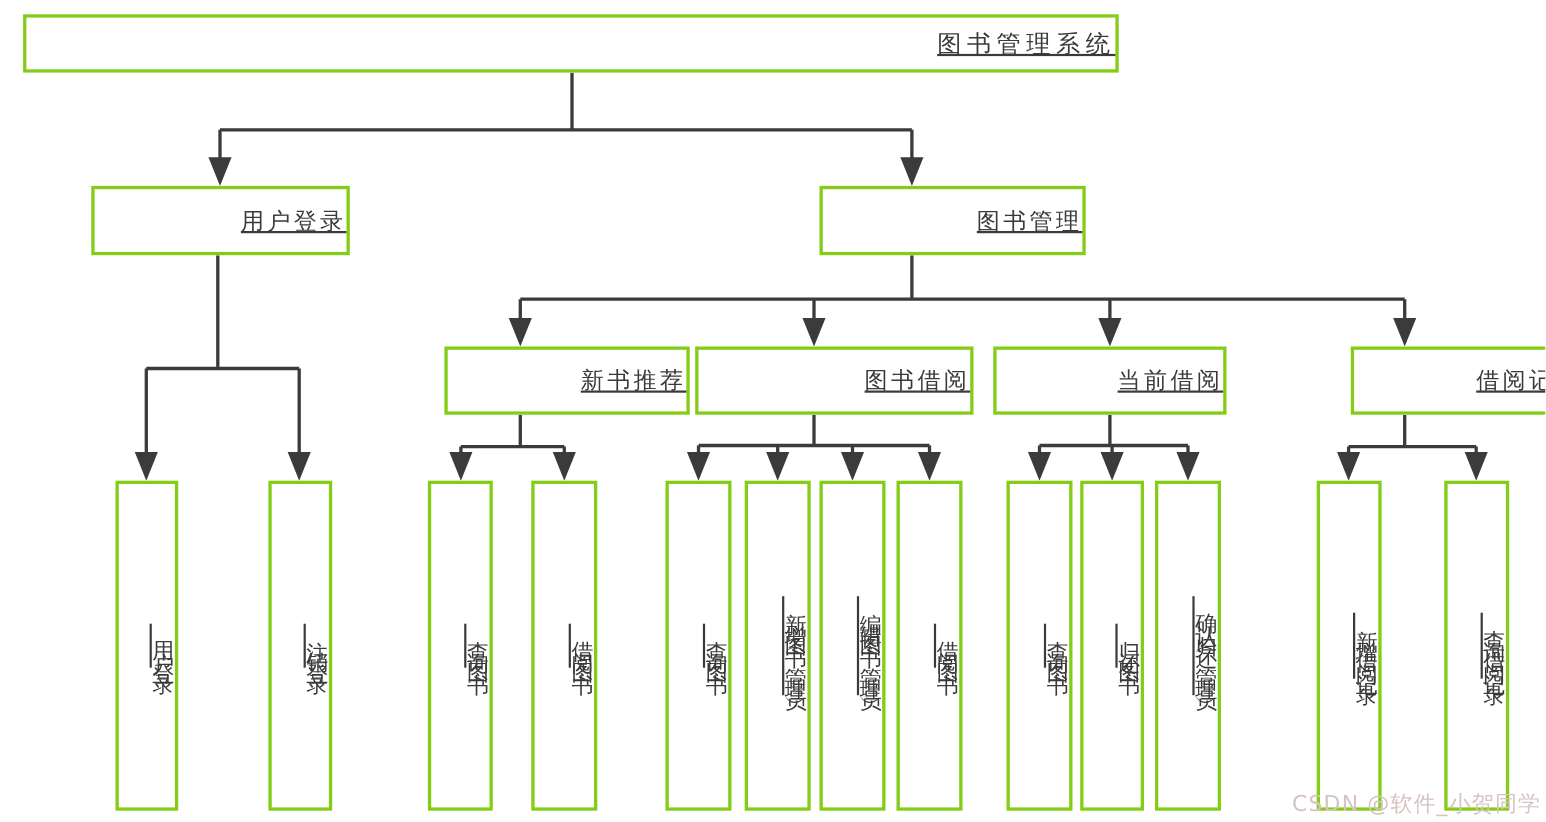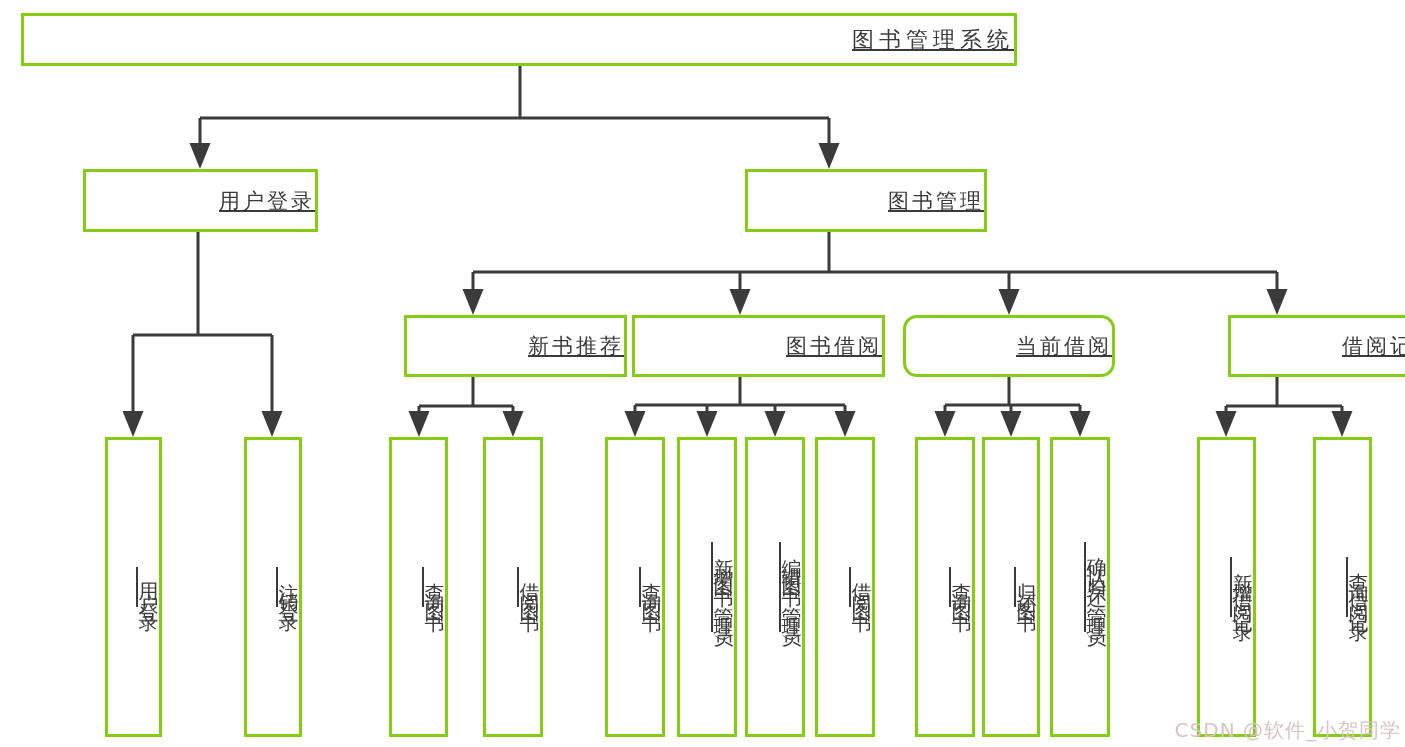--- a/index.html
+++ b/index.html
@@ -79,21 +79,21 @@
   <div class="node" style="left:712px; top:169px; width:242px; height:63px;margin-left:33px;">
     <span class="branch-label">图书管理</span>
   </div>
 
   <div class="node" style="left:362px; top:315px; width:223px; height:62px;margin-left:42px;">
     <span class="branch-label">新书推荐</span>
   </div>
   <div class="node" style="left:632px; top:315px; width:253px; height:62px;">
     <span class="branch-label">图书借阅</span>
   </div>
-  <div class="node" style="left:903px; top:315px; width:212px; height:62px;border-radius:14px;">
+  <div class="node" style="left:903px; top:315px; width:212px; height:62px;">
     <span class="branch-label">当前借阅</span>
   </div>
   <div class="node" style="left:1228px; top:315px; width:213px; height:62px;">
     <span class="branch-label">借阅记录</span>
   </div>
 
   <div class="node" style="left:105px; top:437px; width:57px; height:300px;">
     <span class="v-text">用户登录</span>
   </div>
   <div class="node" style="left:244px; top:437px; width:58px; height:300px;">

